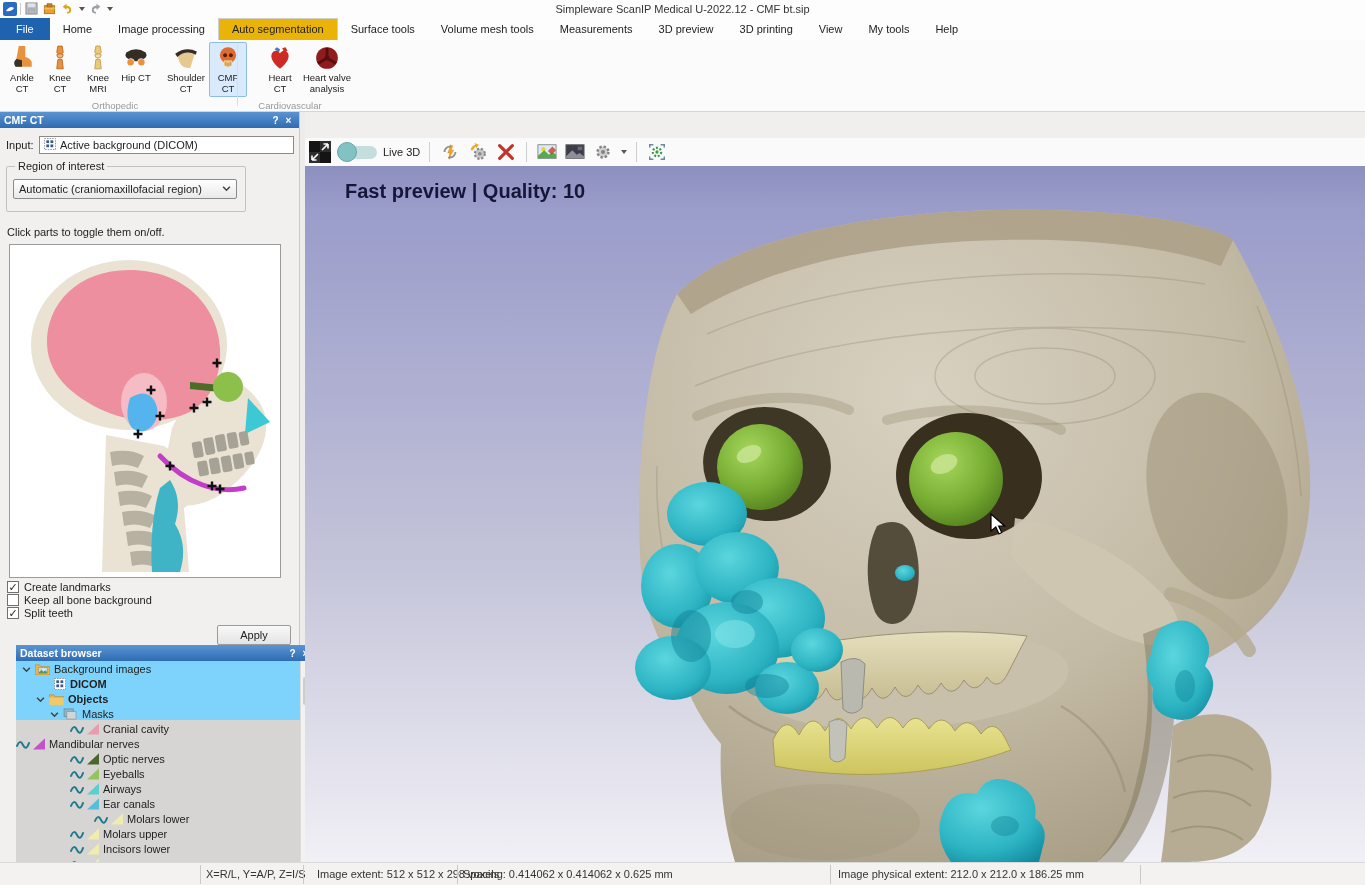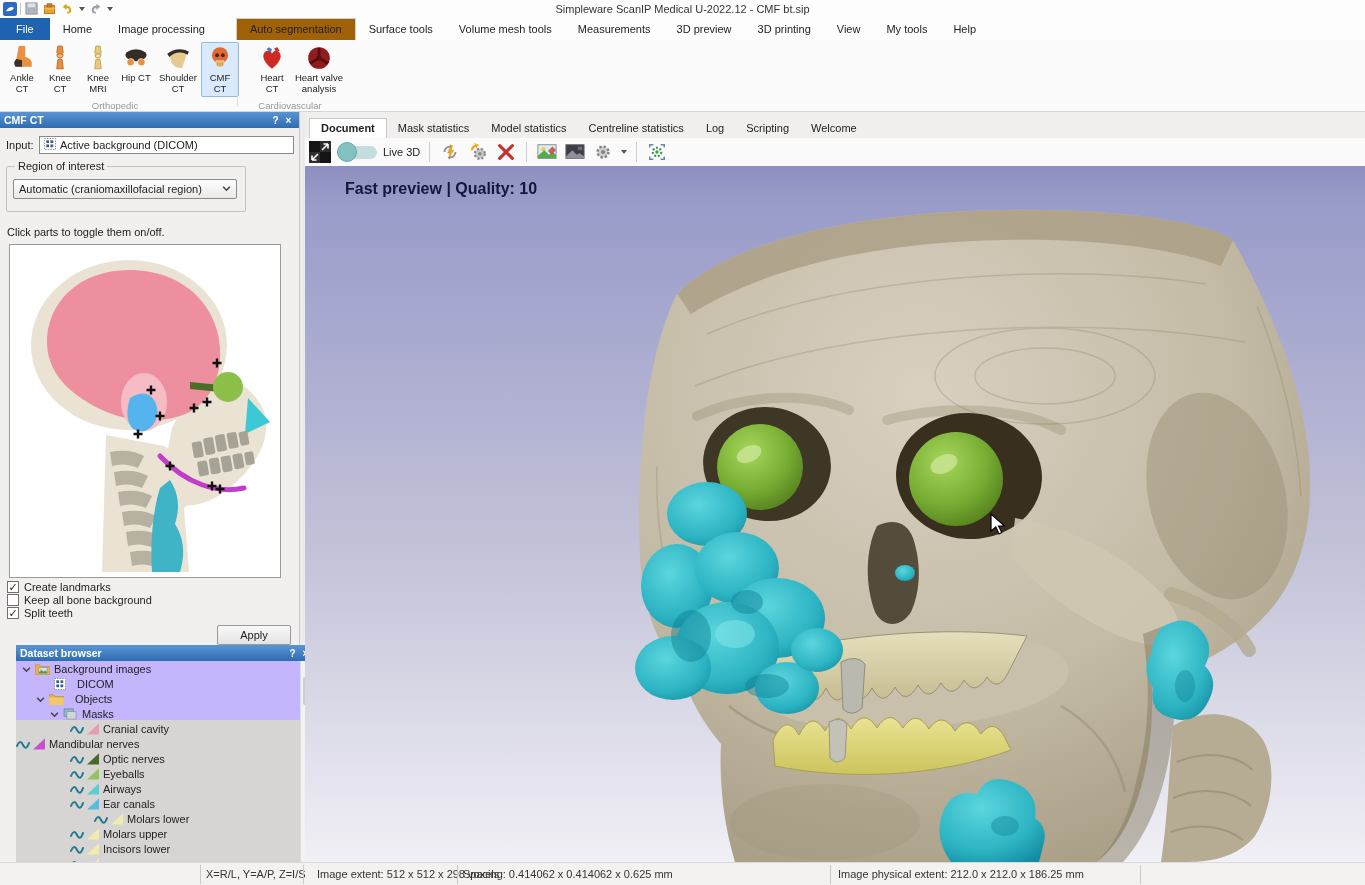--- a/index.html
+++ b/index.html
@@ -10,30 +10,30 @@
   #titlebar { position:absolute; left:0; top:0; width:1365px; height:18px; background:#fdfdfd; }
   #qat { position:absolute; left:2px; top:1px; display:flex; align-items:center; gap:3px; }
   .qat-icon { width:15px; height:15px; display:flex; align-items:center; justify-content:center; }
   .caret-down { width:0; height:0; border-left:3px solid transparent; border-right:3px solid transparent; border-top:4px solid #555; margin-left:1px; }
   #win-title { position:absolute; left:50%; top:3px; transform:translateX(-50%); font-size:11px; color:#333; white-space:nowrap; }
 
   
   #ribbon-tabs { position:absolute; left:0; top:18px; width:1365px; height:22px; background:#fdfdfd; display:flex; align-items:flex-end; }
   .rtab { padding:0 13px; line-height:21px; height:21px; color:#222; cursor:default; white-space:nowrap; }
   .rtab.file { background:#1f63b0; color:#fff; padding:0 16px; height:22px; line-height:22px; }
-  .rtab.active { background:#a16207; border:1px solid #cfcfcf; border-bottom:none; height:22px; line-height:20px;margin-left:18px; }
+  .rtab.active { background:#eab308; border:1px solid #cfcfcf; border-bottom:none; height:22px; line-height:20px; }
 
   
   #ribbon { position:absolute; left:0; top:40px; width:1365px; height:72px; background:#fbfbfb; border-bottom:1px solid #d5d5d5; }
   #ribbon-buttons { position:absolute; left:3px; top:2px; display:flex; align-items:flex-start;justify-content:space-between; }
   .rbtn { width:38px; padding:2px 1px; display:flex; flex-direction:column; align-items:center; border:1px solid transparent; border-radius:2px; }
   .rbtn .ic { width:26px; height:26px; }
   .rbtn .lbl { font-size:9.5px; line-height:10.5px; text-align:center; color:#222; margin-top:2px; }
   .rbtn.wide { width:56px; }
-  .rbtn.med { width:46px; }
+  .rbtn.med { width:46px;margin-left:8px; }
   .rbtn.selected { background:#d8eafb; border-color:#8fbbe6; }
   .rgroup-label { position:absolute; top:60px; font-size:9.5px; color:#999; text-align:center; }
   #rsep { position:absolute; left:237px; top:4px; height:62px; width:1px; background:#ddd; }
 
   
   #left-panel { position:absolute; left:0; top:112px; width:300px; height:750px; background:#f1f0ee; border-right:1px solid #c9c9c9; }
   .panel-header { height:16px; background:linear-gradient(#5b94d2,#2e6cb2); color:#fff; font-weight:bold; font-size:10.5px; display:flex; align-items:center; padding:0 4px; }
   .panel-header .sp { flex:1; }
   .panel-hbtn { width:13px; text-align:center; font-weight:bold; font-size:10px; color:#fff; }
   #cmf-body { position:relative; height:517px; }
@@ -47,44 +47,44 @@
   #hint { position:absolute; left:7px; top:98px; }
   #illus-box { position:absolute; left:9px; top:116px; width:272px; height:334px; background:#fff; border:1px solid #9b9b9b; padding:4px; }
   #illus-box svg { width:100%; height:100%; }
   .chk-row { position:absolute; left:7px; display:flex; align-items:center; gap:5px; height:13px; }
   .checkbox { width:12px; height:12px; border:1px solid #707070; background:#fff; font-size:11px; line-height:10px; text-align:center; color:#222; }
   .checkbox.on::after { content:"✓"; }
   #apply-btn { position:absolute; right:8px; top:497px; width:74px; height:20px; background:linear-gradient(#f8f8f8,#e4e4e4); border:1px solid #9a9a9a; border-radius:2px; text-align:center; line-height:18px; }
 
   
   #ds-panel { position:absolute; left:16px; top:533px; width:300px; height:187px; }
-  #tree { position:absolute; left:0; top:16px; width:300px; height:201px; background:#c4b5fd; overflow:hidden; }
+  #tree { position:absolute; left:0; top:16px; width:300px; height:201px; background:#7dd3fc; overflow:hidden; }
   .trow { position:relative; height:15px; display:flex; align-items:center; white-space:nowrap; }
   .trow .tw { display:inline-flex; align-items:center; }
-  .bold { font-weight:normal;margin-left:7px; }
+  .bold { font-weight:bold; }
   #mask-block { position:absolute; left:0; top:59px; width:284px; height:142px; background:#d6d5d3; }
   .chev { width:9px; height:9px; }
   .tri-mask { width:12px; height:12px; clip-path:polygon(0 100%,100% 100%,100% 6%); margin-right:4px; }
   #tree-scroll { position:absolute; right:0; top:16px; width:16px; height:201px; background:#f2f2f2; border-left:1px solid #dcdcdc; }
   .sc-arrow { position:absolute; left:0; width:16px; height:15px; color:#666; font-size:8px; text-align:center; line-height:15px; background:#f2f2f2; }
   #sc-thumb { position:absolute; left:2px; top:16px; width:12px; height:28px; background:#cdcdcd; border-radius:2px; }
 
   
   #doc-area { position:absolute; left:305px; top:112px; width:1060px; height:750px; background:#f0efee; }
   #doc-tabs { position:absolute; left:4px; top:6px; display:flex; align-items:flex-end; height:20px; }
   .dtab { padding:0 11px; line-height:19px; color:#222; white-space:nowrap; }
   .dtab.active { background:#fff; border:1px solid #c8c8c8; border-bottom:none; font-weight:bold; }
   #doc-toolbar { position:absolute; left:0; top:26px; width:1060px; height:28px; background:#fafafa; display:flex; align-items:center; gap:6px; padding-left:4px; }
   .tb-sep { width:1px; height:20px; background:#cfcfcf; margin:0 3px; }
   .tb-ic { width:22px; height:22px; display:flex; align-items:center; justify-content:center; }
   #live3d-toggle { position:relative; width:40px; height:22px; }
   #live3d-toggle .pill { position:absolute; left:8px; top:5px; width:32px; height:13px; background:#c4dede; border-radius:7px; }
   #live3d-toggle .knob { position:absolute; left:0px; top:1px; width:20px; height:20px; border-radius:50%; background:#82c2c2; border:1px solid #63a8a8; }
   #viewport { position:absolute; left:0; top:54px; width:1060px; height:696px; background:linear-gradient(#8d90bf, #9a9cca 6%, #c2c2d8 55%, #f1f0f6 100%); overflow:hidden; }
-  #vp-overlay { position:absolute; left:40px; top:14px; font-size:16px; font-weight:bold; color:#16163a; }
+  #vp-overlay { position:absolute; left:40px; top:14px; font-size:20px; font-weight:bold; color:#16163a; }
   #viewport svg.skull { position:absolute; left:0; top:0; width:1060px; height:696px; }
 
   
   #status-bar { position:absolute; left:0; top:862px; width:1365px; height:23px; background:#f3f2f1; border-top:1px solid #d9d9d9; color:#333; }
   .st-item { position:absolute; top:5px; white-space:nowrap; }
   .st-sep { position:absolute; top:2px; width:1px; height:19px; background:#c9c9c9; }
 </style>
 </head>
 <body>
 
@@ -478,29 +478,20 @@
     </div>
     <div id="tree-scroll">
       <span class="sc-arrow" style="top:0;">▲</span>
       <div id="sc-thumb"></div>
       <span class="sc-arrow" style="bottom:0;">▼</span>
     </div>
   </div>
 </div>
 
 <div id="doc-area">
-  <div id="doc-tabs">
-    <div class="dtab active">Document</div>
-    <div class="dtab">Mask statistics</div>
-    <div class="dtab">Model statistics</div>
-    <div class="dtab">Centreline statistics</div>
-    <div class="dtab">Log</div>
-    <div class="dtab">Scripting</div>
-    <div class="dtab">Welcome</div>
-  </div>
 
   <div id="doc-toolbar">
     <span class="tb-ic">
       <svg viewBox="0 0 22 22" width="22" height="22">
           <rect width="22" height="22" fill="#141414"></rect>
           <rect x="11" width="11" height="11" fill="#2e2e2e"></rect>
           <rect y="11" width="11" height="11" fill="#2e2e2e"></rect>
           <path d="M13,9 L19,3 M19,3 h-4.5 M19,3 v4.5" stroke="#fff" stroke-width="1.6" fill="none"></path>
           <path d="M9,13 L3,19 M3,19 h4.5 M3,19 v-4.5" stroke="#fff" stroke-width="1.6" fill="none"></path>
         </svg>

